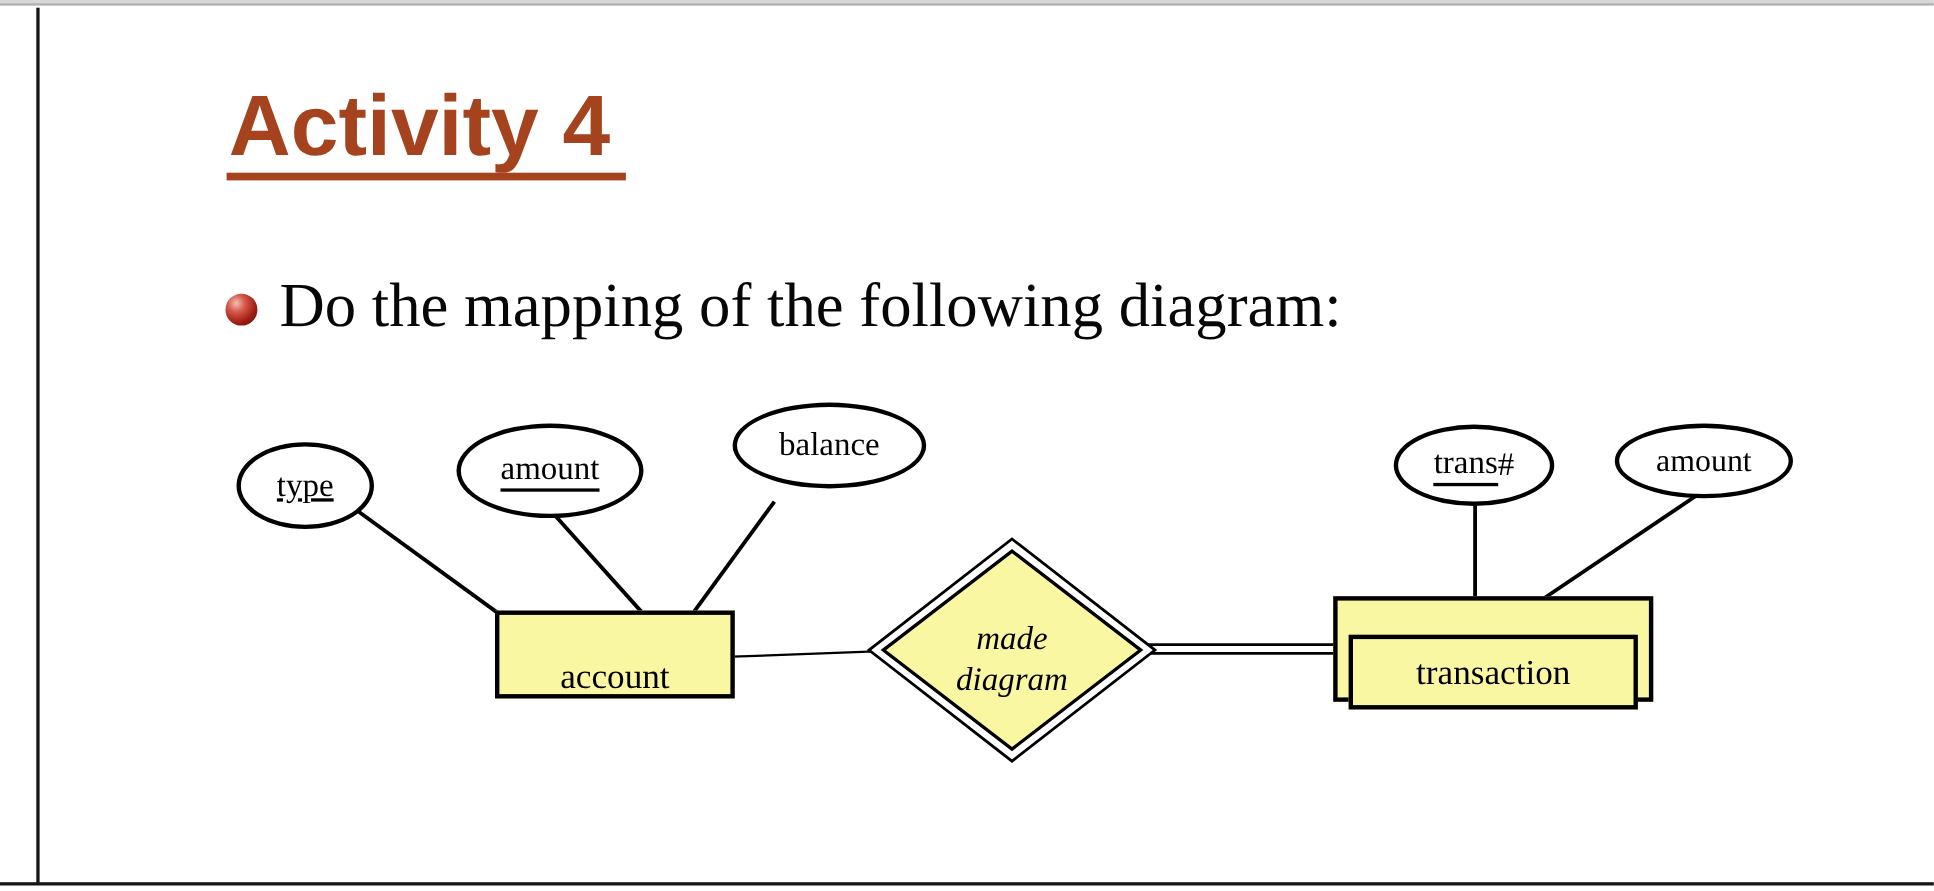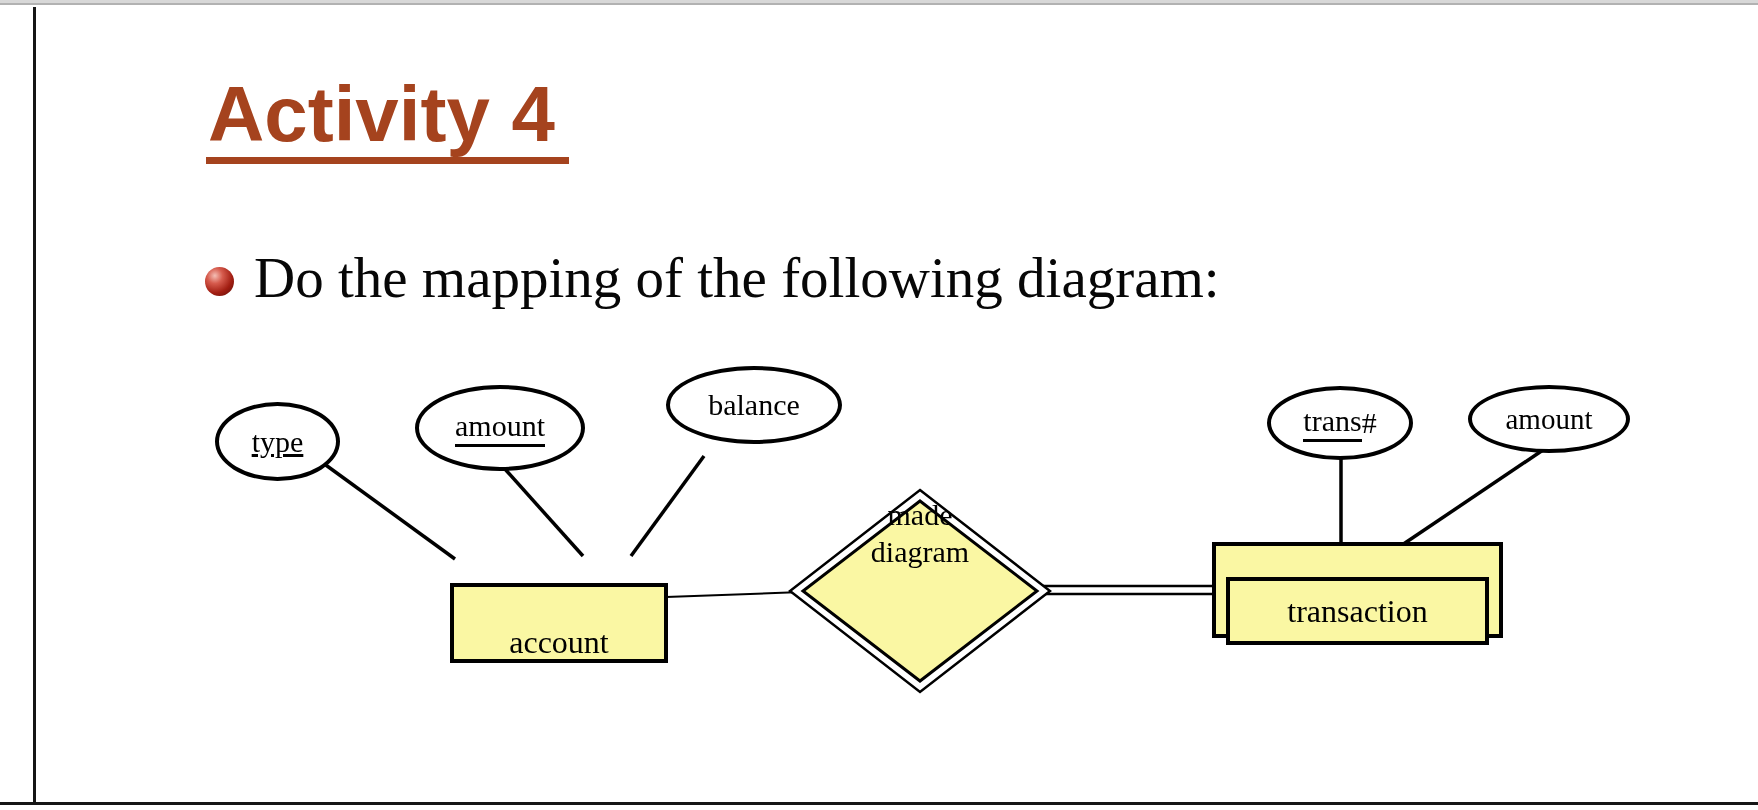--- a/index.html
+++ b/index.html
@@ -63,45 +63,46 @@
   .ellipse .key-underline { border-bottom: 3px solid #000; padding-bottom: 1px; }
 
   .entity-rect {
     position: absolute;
     background: #FAF7A3;
     border: 4px solid #000;
     display: flex; align-items: center; justify-content: center;
     font-family: "Liberation Serif", serif;
     font-size: 32px; color: #000;
   }
-  .entity-rect.account { padding-top: 38px; margin-top: 28px; }
+  .entity-rect.account { padding-top: 38px; }
 
   .weak-outer {
     position: absolute;
     background: #FAF7A3;
     border: 4px solid #000;
     padding: 10px;
   }
   .weak-inner {
     width: 100%; height: 100%;
     background: #FAF7A3;
     border: 4px solid #000;
     display: flex; align-items: center; justify-content: center;
     font-family: Liberation Serif, serif;
     font-size: 32px; color: #000; margin-top: 21px;
   }
 
   .diamond-wrap { position: absolute; left: 788px; top: 488px; width: 264px; height: 206px; }
   .diamond-label {
     position: absolute; left: 0; top: 0; width: 100%; height: 100%;
-    display: flex; flex-direction: column; align-items: center; 
+    display: flex; flex-direction: column; align-items: center; justify-content: center;
     font-family: "Liberation Serif", serif;
     font-size: 30px; color: #000; line-height: 37px;
     transform: translateY(8px);
     text-align: center;
+    font-style: italic;
   }
 </style>
 </head>
 <body>
 
 <div class="top-band"></div>
 <div class="left-edge-line"></div>
 <div class="bottom-edge-line"></div>
 
 <h1 class="slide-title">Activity 4</h1>

